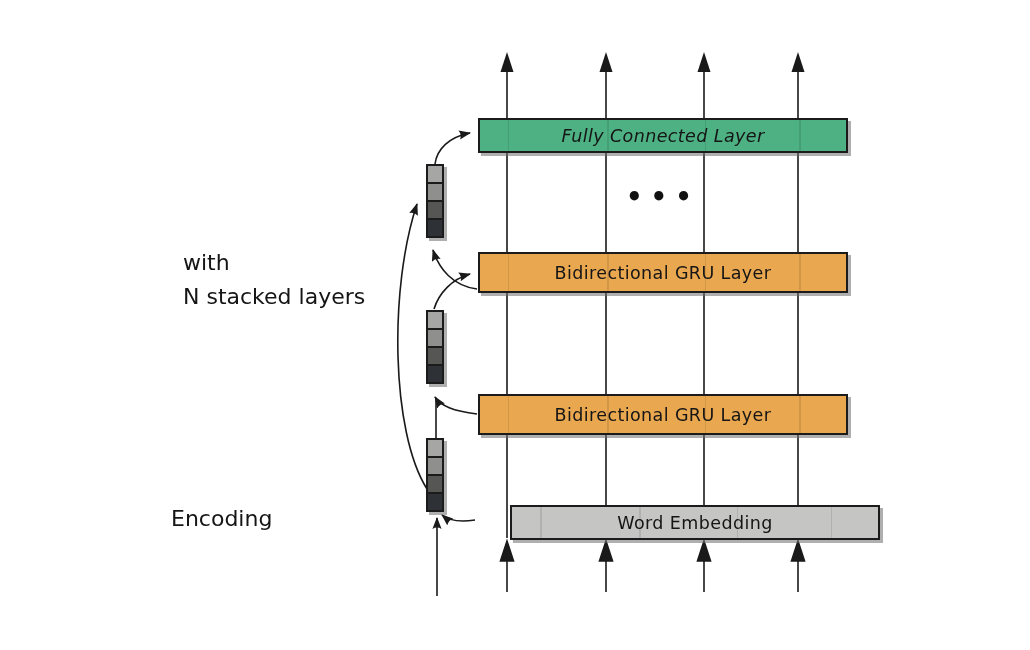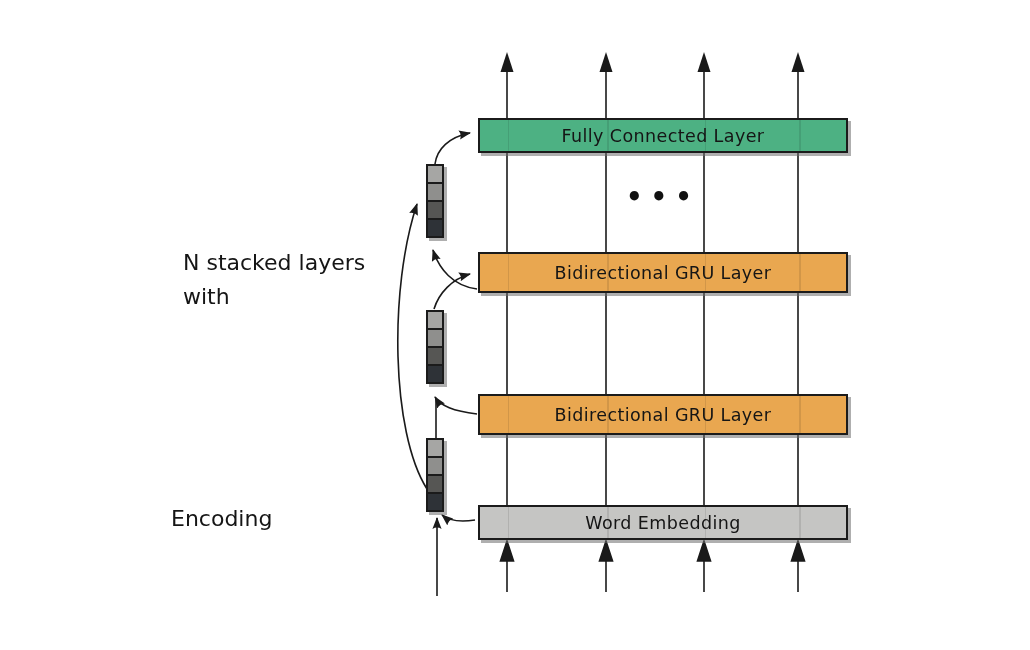--- a/index.html
+++ b/index.html
@@ -81,33 +81,33 @@
 
     <path d="M 434 309 C 439 293 452 279 470 274" fill="none" stroke="#1a1a1a" stroke-width="1.6" marker-end="url(#ah)"></path>
 
     <path d="M 477 289 C 453 286 439 269 433 250" fill="none" stroke="#1a1a1a" stroke-width="1.6" marker-end="url(#ah)"></path>
 
     <path d="M 427 489 C 391 432 389 288 417 204" fill="none" stroke="#1a1a1a" stroke-width="1.6" marker-end="url(#ah)"></path>
 
     <path d="M 435 164 C 437 149 449 137 470 133" fill="none" stroke="#1a1a1a" stroke-width="1.6" marker-end="url(#ah)"></path>
   </svg>
 
-  <div class="layer-box" style="top: 118px; height: 35px; background-color: rgb(77, 177, 131);">
+  <div class="layer-box" style="top: 118px; height: 35px; background-color: rgb(77, 177, 131); font-style: italic;">
     <span class="layer-label">Fully Connected Layer</span>
   </div>
 
   <div class="layer-box" style="top: 252px; height: 41px; background-color: rgb(233, 167, 80);">
     <span class="layer-label">Bidirectional GRU Layer</span>
   </div>
 
   <div class="layer-box" style="top: 394px; height: 41px; background-color: rgb(233, 167, 80);">
     <span class="layer-label">Bidirectional GRU Layer</span>
   </div>
 
-  <div class="layer-box" style="top: 505px; height: 35px; background-color: rgb(197, 197, 195);">
+  <div class="layer-box" style="top: 505px; height: 35px; background-color: rgb(197, 197, 195); margin-left: 32px;">
     <span class="layer-label">Word Embedding</span>
   </div>
 
   <div class="ellipsis">•••</div>
 
   <div class="vec-stack" style="top:164px;">
       <div class="vec-cell" style="background-color: rgb(166, 166, 164);"></div>
       <div class="vec-cell" style="background-color: rgb(143, 143, 141);"></div>
       <div class="vec-cell" style="background-color: rgb(86, 86, 84);"></div>
       <div class="vec-cell" style="background-color: rgb(46, 50, 55);"></div>
@@ -119,19 +119,19 @@
       <div class="vec-cell" style="background-color: rgb(46, 50, 55);"></div>
     </div>
   <div class="vec-stack" style="top:438px;">
       <div class="vec-cell" style="background-color: rgb(166, 166, 164);"></div>
       <div class="vec-cell" style="background-color: rgb(143, 143, 141);"></div>
       <div class="vec-cell" style="background-color: rgb(86, 86, 84);"></div>
       <div class="vec-cell" style="background-color: rgb(46, 50, 55);"></div>
     </div>
 
   <div class="side-note">
+    <div>with</div>
     <div>N stacked layers</div>
-    <div>with</div>
   </div>
 
   <div class="encoding">Encoding</div>
 
 </div>
 
 </body></html>

